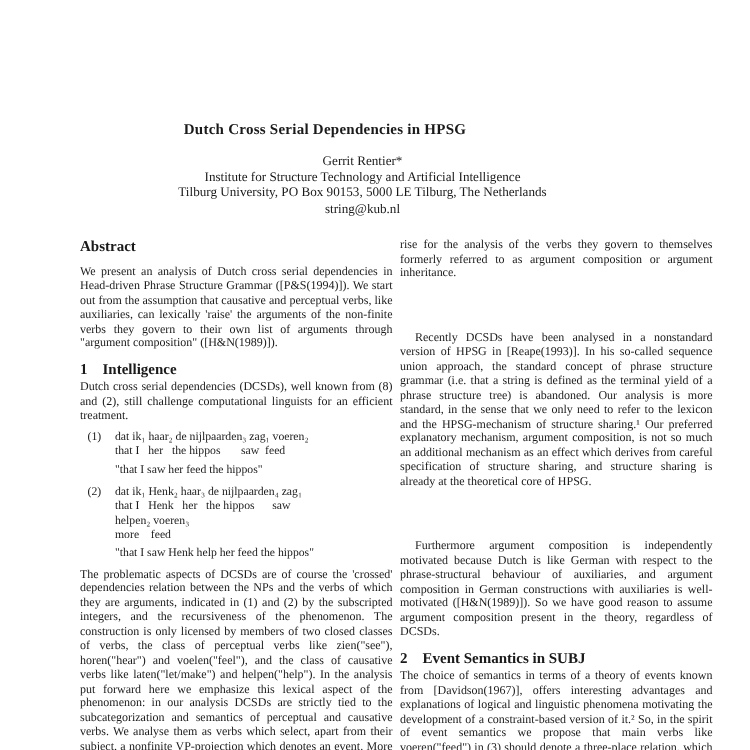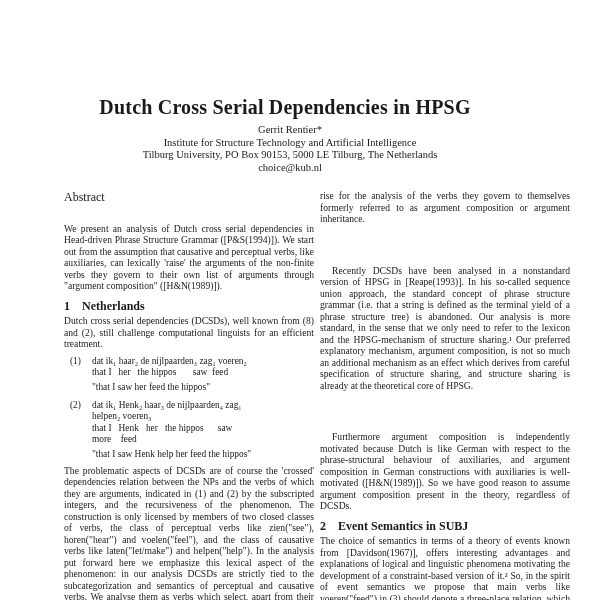--- a/index.html
+++ b/index.html
@@ -1,25 +1,25 @@
 <!DOCTYPE html>
 <html><head>
 <meta charset="utf-8">
 <style>
   html,body{margin:0;padding:0;background:#ffffff;}
   body{width:600px;height:600px;overflow:hidden;position:relative;font-family:"Liberation Serif","DejaVu Serif",serif;color:#1a1a1a;}
   .page{position:absolute;left:0;top:0;width:600px;height:600px;background:#fff;}
-  .title{position:absolute;left:0;width:520px;top:96px;text-align:center;font-size:20px;font-weight:bold;letter-spacing:0.2px;margin-left:25px;}
+  .title{position:absolute;left:0;width:520px;top:96px;text-align:center;font-size:12px;font-weight:bold;letter-spacing:0.2px;}
   .author{position:absolute;left:0;width:580px;top:124px;text-align:center;font-size:10.5px;line-height:12.5px;}
   .col{position:absolute;top:192px;width:250px;font-size:9.6px;line-height:11.5px;text-align:justify;}
   .col.left{left:64px;}
   .col.right{left:320px;top:190px;}
   .col p{margin:0;}
   .col p.indent{text-indent:12px;margin-top:40px;}
-  h2.abs{font-size:12px;font-weight:normal;margin:0 0 19px 0;}
+  h2.abs{font-size:12px;font-weight:bold;margin:0 0 8px 0;}
   h2.sec{font-size:12px;font-weight:bold;margin:9px 0 3px 0;}
   h2.sec .num{display:inline-block;width:18px;}
   .ex{margin:6px 0 4px 0;font-size:9.4px;line-height:11.4px;}
   .ex .row{display:flex;}
   .ex .lbl{width:22px;padding-left:6px;flex:none;}
   .ex .body{flex:1;}
   .ex .gl{display:block;white-space:pre;}
   .ex .tr{display:block;margin-top:4px;}
   .footnote-start{margin-top:10px;text-indent:12px;}
 </style>
@@ -27,50 +27,50 @@
 <body>
 
 <div class="page">
 
   <div class="title">Dutch Cross Serial Dependencies in HPSG</div>
 
   <div class="author">
     <div>Gerrit Rentier*</div>
     <div>Institute for Structure Technology and Artificial Intelligence</div>
     <div>Tilburg University, PO Box 90153, 5000 LE Tilburg, The Netherlands</div>
-    <div>choice@kub.nl</div>
+    <div>string@kub.nl</div>
   </div>
 
   <div class="col left">
     <h2 class="abs">Abstract</h2>
     <p>We present an analysis of Dutch cross serial dependencies in Head-driven Phrase Structure Grammar ([P&amp;S(1994)]). We start out from the assumption that causative and perceptual verbs, like auxiliaries, can lexically 'raise' the arguments of the non-finite verbs they govern to their own list of arguments through "argument composition" ([H&amp;N(1989)]).</p>
 
     <h2 class="sec">
-      <span class="num">1</span><span>Netherlands</span>
+      <span class="num">1</span><span>Intelligence</span>
     </h2>
     <p>Dutch cross serial dependencies (DCSDs), well known from (8) and (2), still challenge computational linguists for an efficient treatment.</p>
 
     <div class="ex">
       <div class="row">
         <span class="lbl">(1)</span>
         <span class="body">
           <span class="gl">dat ik₁ haar₂ de nijlpaarden₃ zag₁ voeren₂</span>
           <span class="gl">that I   her   the hippos       saw  feed</span>
           <span class="tr">"that I saw her feed the hippos"</span>
         </span>
       </div>
     </div>
 
     <div class="ex">
       <div class="row">
         <span class="lbl">(2)</span>
         <span class="body">
           <span class="gl">dat ik₁ Henk₂ haar₃ de nijlpaarden₄ zag₁</span>
+          <span class="gl">that I   Henk   her   the hippos      saw</span>
           <span class="gl">helpen₂ voeren₃</span>
-          <span class="gl">that I   Henk   her   the hippos      saw</span>
           <span class="gl">more    feed</span>
           <span class="tr">"that I saw Henk help her feed the hippos"</span>
         </span>
       </div>
     </div>
 
     <p>The problematic aspects of DCSDs are of course the 'crossed' dependencies relation between the NPs and the verbs of which they are arguments, indicated in (1) and (2) by the subscripted integers, and the recursiveness of the phenomenon. The construction is only licensed by members of two closed classes of verbs, the class of perceptual verbs like zien("see"), horen("hear") and voelen("feel"), and the class of causative verbs like laten("let/make") and helpen("help"). In the analysis put forward here we emphasize this lexical aspect of the phenomenon: in our analysis DCSDs are strictly tied to the subcategorization and semantics of perceptual and causative verbs. We analyse them as verbs which select, apart from their subject, a nonfinite VP-projection which denotes an event. More particularly, as is proposed for</p>
   </div>
 
   <div class="col right">

